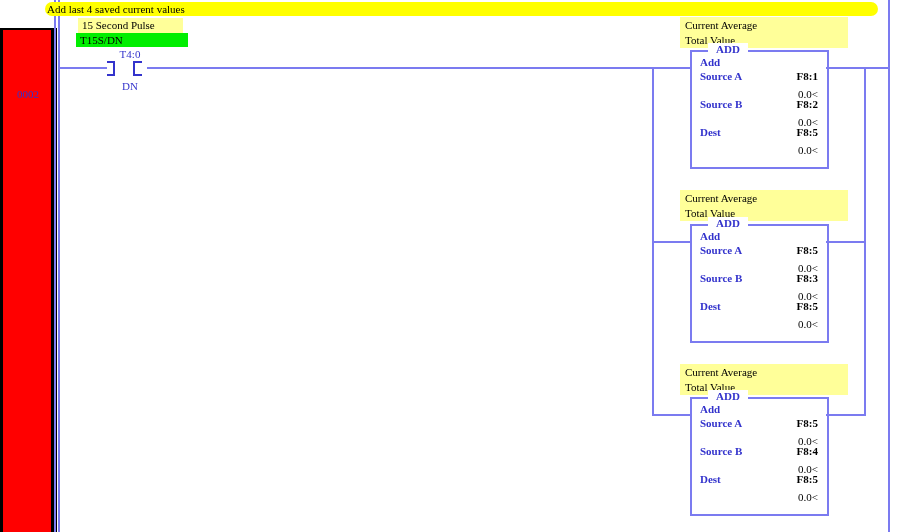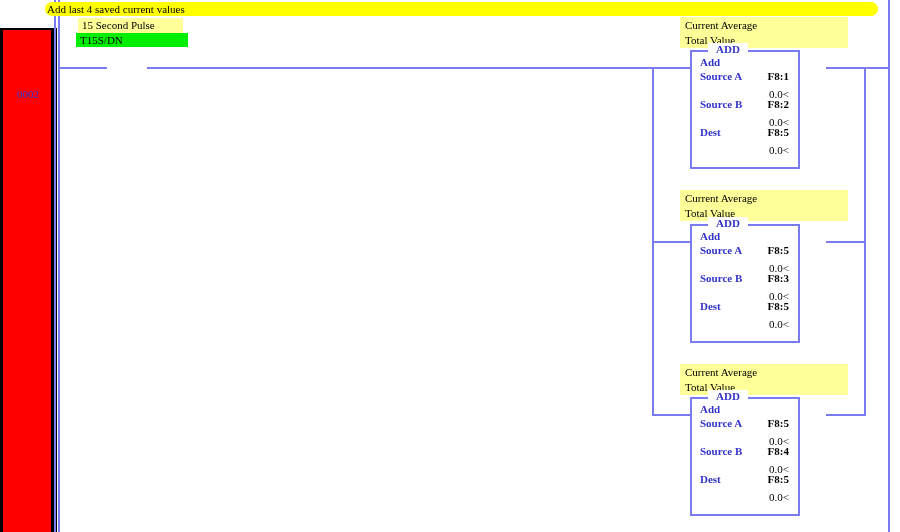--- a/index.html
+++ b/index.html
@@ -151,21 +151,21 @@
     font-size: 11px;
     line-height: 15px;
     padding: 1px 0 0 5px;
     box-sizing: border-box;
     white-space: nowrap;
   }
 
   
   .add-block {
     position: absolute;
-    width: 110px; height: 119px;
+    width: 139px; height: 119px;
     border: 2px solid #7b7bf0;
     box-sizing: border-box;
     background: transparent;
   }
   .add-title-mask {
     position: absolute;
     left: 18px; top: -2px;
     width: 36px; height: 4px;
     background: #ffffff;
   }
@@ -230,20 +230,30 @@
 
   <div class="rung-comment">Add last 4 saved current values</div>
 
   <div class="instr-comment">15 Second Pulse</div>
   <div class="addr-label">T15S/DN</div>
 
   <div class="wire wire-h" style="left:60px;  top:67px; width:47px;"></div>
 
   <div class="wire wire-h" style="left:147px; top:67px; width:506px;"></div>
 
+  <div class="contact">
+    <div class="contact-tag">T4:0</div>
+    <div class="contact-bar contact-bar-l"></div>
+    <div class="contact-bar contact-bar-r"></div>
+    <div class="contact-cap cap-lt"></div>
+    <div class="contact-cap cap-lb"></div>
+    <div class="contact-cap cap-rt"></div>
+    <div class="contact-cap cap-rb"></div>
+    <div class="contact-sub">DN</div>
+  </div>
 
   <div class="wire wire-v" style="left:652px; top:67px; height:349px;"></div>
 
   <div class="wire wire-h" style="left:652px; top:67px;  width:40px;"></div>
   <div class="wire wire-h" style="left:652px; top:241px; width:40px;"></div>
   <div class="wire wire-h" style="left:652px; top:414px; width:40px;"></div>
 
   <div class="wire wire-v" style="left:864px; top:67px; height:349px;"></div>
 
   <div class="wire wire-h" style="left:826px; top:67px;  width:40px;"></div>

